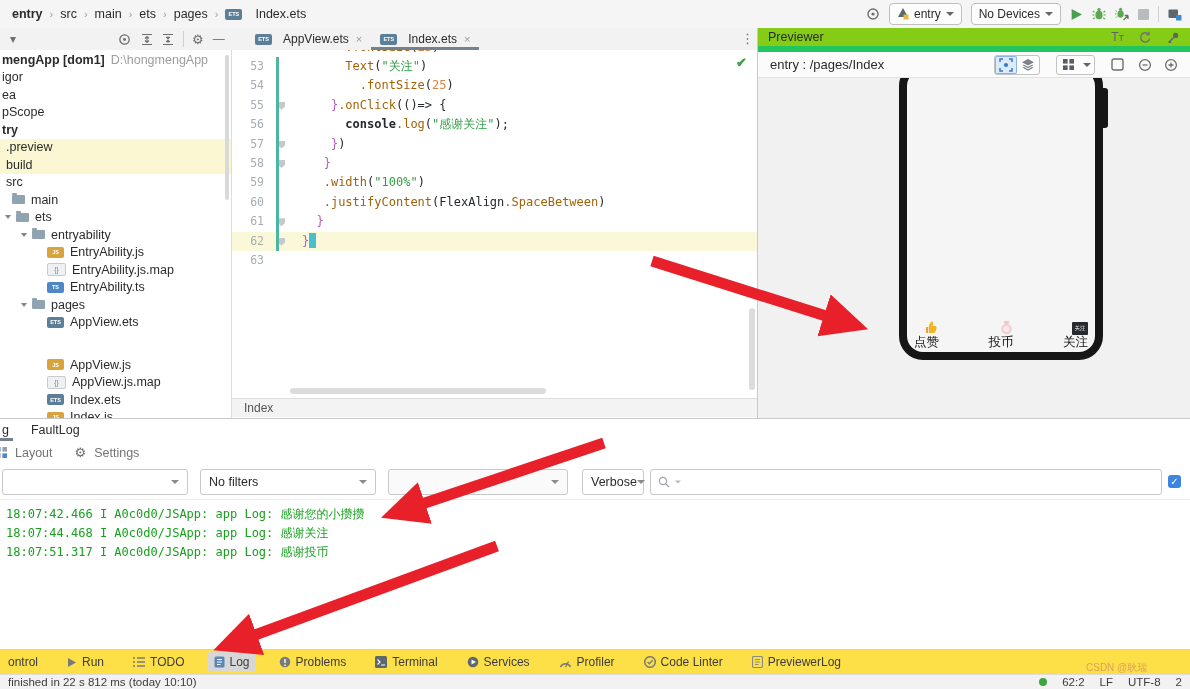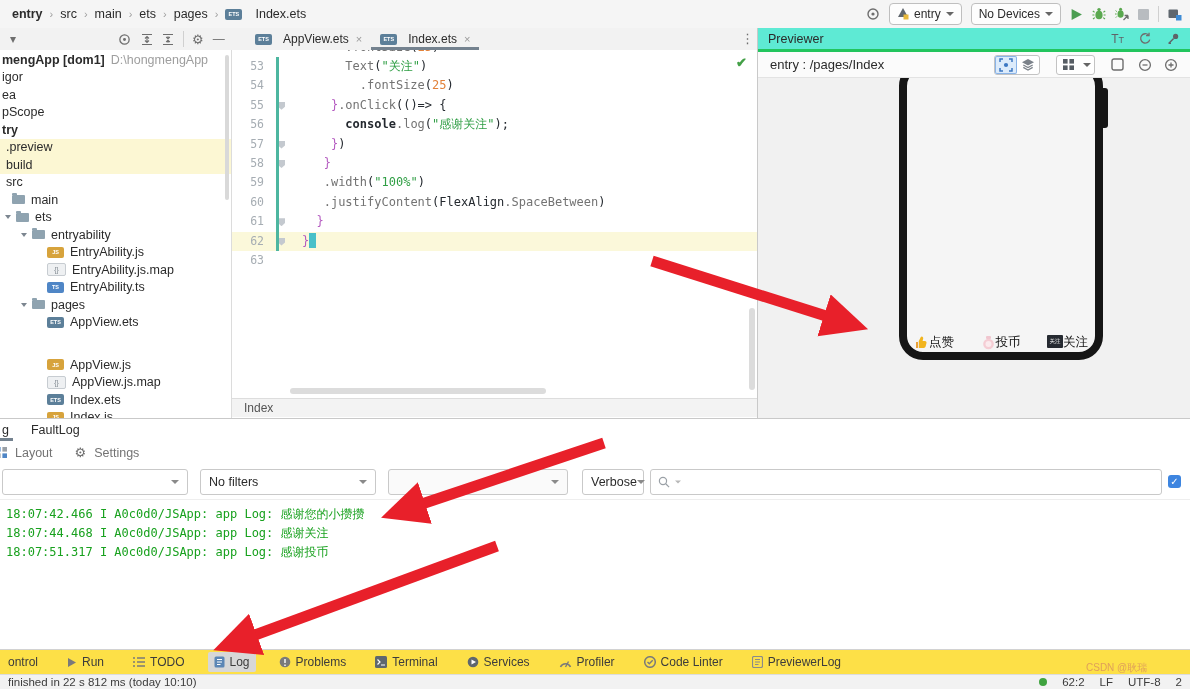--- a/index.html
+++ b/index.html
@@ -48,49 +48,49 @@
   #editor{left:232px;top:50px;width:525px;height:348px;background:#fff;overflow:hidden}
   #partial-line{position:absolute;left:0;top:0;width:100%;height:7px;overflow:hidden}
   #partial-inner{margin-top:-12px}
   #code-lines{position:absolute;left:0;top:7px;width:100%}
   .cline{position:relative;height:19.4px;line-height:19.4px;white-space:pre;font-family:"DejaVu Sans Mono",monospace;font-size:12px}
   .cline.current{background:#fbf8da}
   .lnum{display:inline-block;width:32px;text-align:right;color:#a6adb3;font-size:11.5px;font-family:"DejaVu Sans Mono",monospace}
   .foldcol{display:inline-block;width:38px;position:relative;height:100%;vertical-align:top}
   .foldmark{position:absolute;left:14px;top:6px;width:7px;height:8px;background:#c4c9cf;
             clip-path:polygon(0 0,100% 0,100% 62%,50% 100%,0 62%)}
-  .tk-d{color:#24292f}.tk-m{color:#737373}.tk-s{color:#2f9e44}.tk-n{color:#e2823a}.tk-b{color:#b45bc0}
+  .tk-d{color:#24292f}.tk-m{color:#a16207}.tk-s{color:#2f9e44}.tk-n{color:#e2823a}.tk-b{color:#b45bc0}
   .tk-k{color:#24292f;font-weight:700}
   .cursor{display:inline-block;width:7px;height:15px;background:#49c0c9;vertical-align:text-bottom}
   #change-bar{position:absolute;left:44px;top:7px;width:3px;height:194px;background:#4db6a0}
   #insp-check{position:absolute;left:504px;top:5px;color:#43a047;font-size:13px;font-weight:700}
   #h-scroll{position:absolute;left:58px;top:338px;width:256px;height:6px;background:#dcdcdc;border-radius:3px}
   #v-scroll{position:absolute;left:517px;top:258px;width:6px;height:82px;background:#dcdcdc;border-radius:3px}
   #index-bar{left:232px;top:398px;width:525px;height:19px;background:#f3f3f3;border-top:1px solid #ddd;
              display:flex;align-items:center;padding-left:12px;color:#555;box-sizing:border-box}
 
   
   #previewer{left:757px;top:28px;width:433px;height:390px;background:#f1f1f1;border-left:1px solid #c9c9c9;box-sizing:border-box}
-  #pv-header{position:absolute;left:0;top:0;width:100%;height:24px;background:#5eead4;border-bottom:3px solid #22c55e;
+  #pv-header{position:absolute;left:0;top:0;width:100%;height:24px;background:#84cc16;border-bottom:6px solid #22c55e;
              display:flex;align-items:center;box-sizing:border-box;padding:0 10px}
   #pv-title{font-size:12.5px;color:#2b2b2b}
   #pv-hicons{margin-left:auto;display:flex;align-items:center;gap:15px;color:#5f6368}
   #pv-toolbar{position:absolute;left:0;top:24px;width:100%;height:26px;background:#fbfbfb;border-bottom:1px solid #e3e3e3;
               display:flex;align-items:center;box-sizing:border-box;padding:0 12px}
   #pv-route{font-size:13px;color:#2b2b2b}
   .icgroup{display:flex;align-items:stretch;border:1px solid #c3c3c3;border-radius:3px;background:#fff;height:20px;box-sizing:border-box}
   .iccell{display:flex;align-items:center;justify-content:center;width:22px}
   .iccell.sel{background:#dcebfb;box-shadow:inset 0 0 0 1px #8ab4e8;border-radius:2px}
   .iccell.nar{width:15px}
   #pv-canvas{position:absolute;left:0;top:50px;width:100%;height:340px;overflow:hidden}
   #phone{position:absolute;left:141px;top:-16px;width:204px;height:298px;box-sizing:border-box;
          border:8px solid #161616;border-radius:24px;background:#f5f5f5}
   #phone-knob{position:absolute;left:345px;top:10px;width:5px;height:40px;background:#161616;border-radius:0 3px 3px 0}
   #phone-row{position:absolute;left:7px;right:7px;bottom:2px;display:flex;justify-content:space-between;align-items:flex-end}
-  .ph-item{display:flex;flex-direction:row;align-items:flex-start;gap:0}
+  .ph-item{display:flex;flex-direction:column;align-items:flex-end;gap:0}
   .ph-label{font-size:12.5px;color:#111;line-height:15px}
   .badge{width:16px;height:13px;background:#262a31;border-radius:1px;color:#fff;font-size:5.5px;
          display:flex;align-items:center;justify-content:center}
 
   
   #log-panel{left:0;top:418px;width:1190px;height:231px;background:#fff;border-top:1px solid #c9c9c9;box-sizing:border-box}
   #log-tabs{position:absolute;left:0;top:0;height:22px;display:flex;align-items:center;gap:22px;padding-left:2px;font-size:12.5px}
   .ltab{position:relative;color:#2b2b2b;padding:2px 0}
   .ltab.active:after{content:"";position:absolute;left:-2px;right:-4px;bottom:-2px;height:3px;background:#74828f}
   #log-menu{position:absolute;left:0;top:22px;height:23px;display:flex;align-items:center;gap:8px;padding-left:2px}

